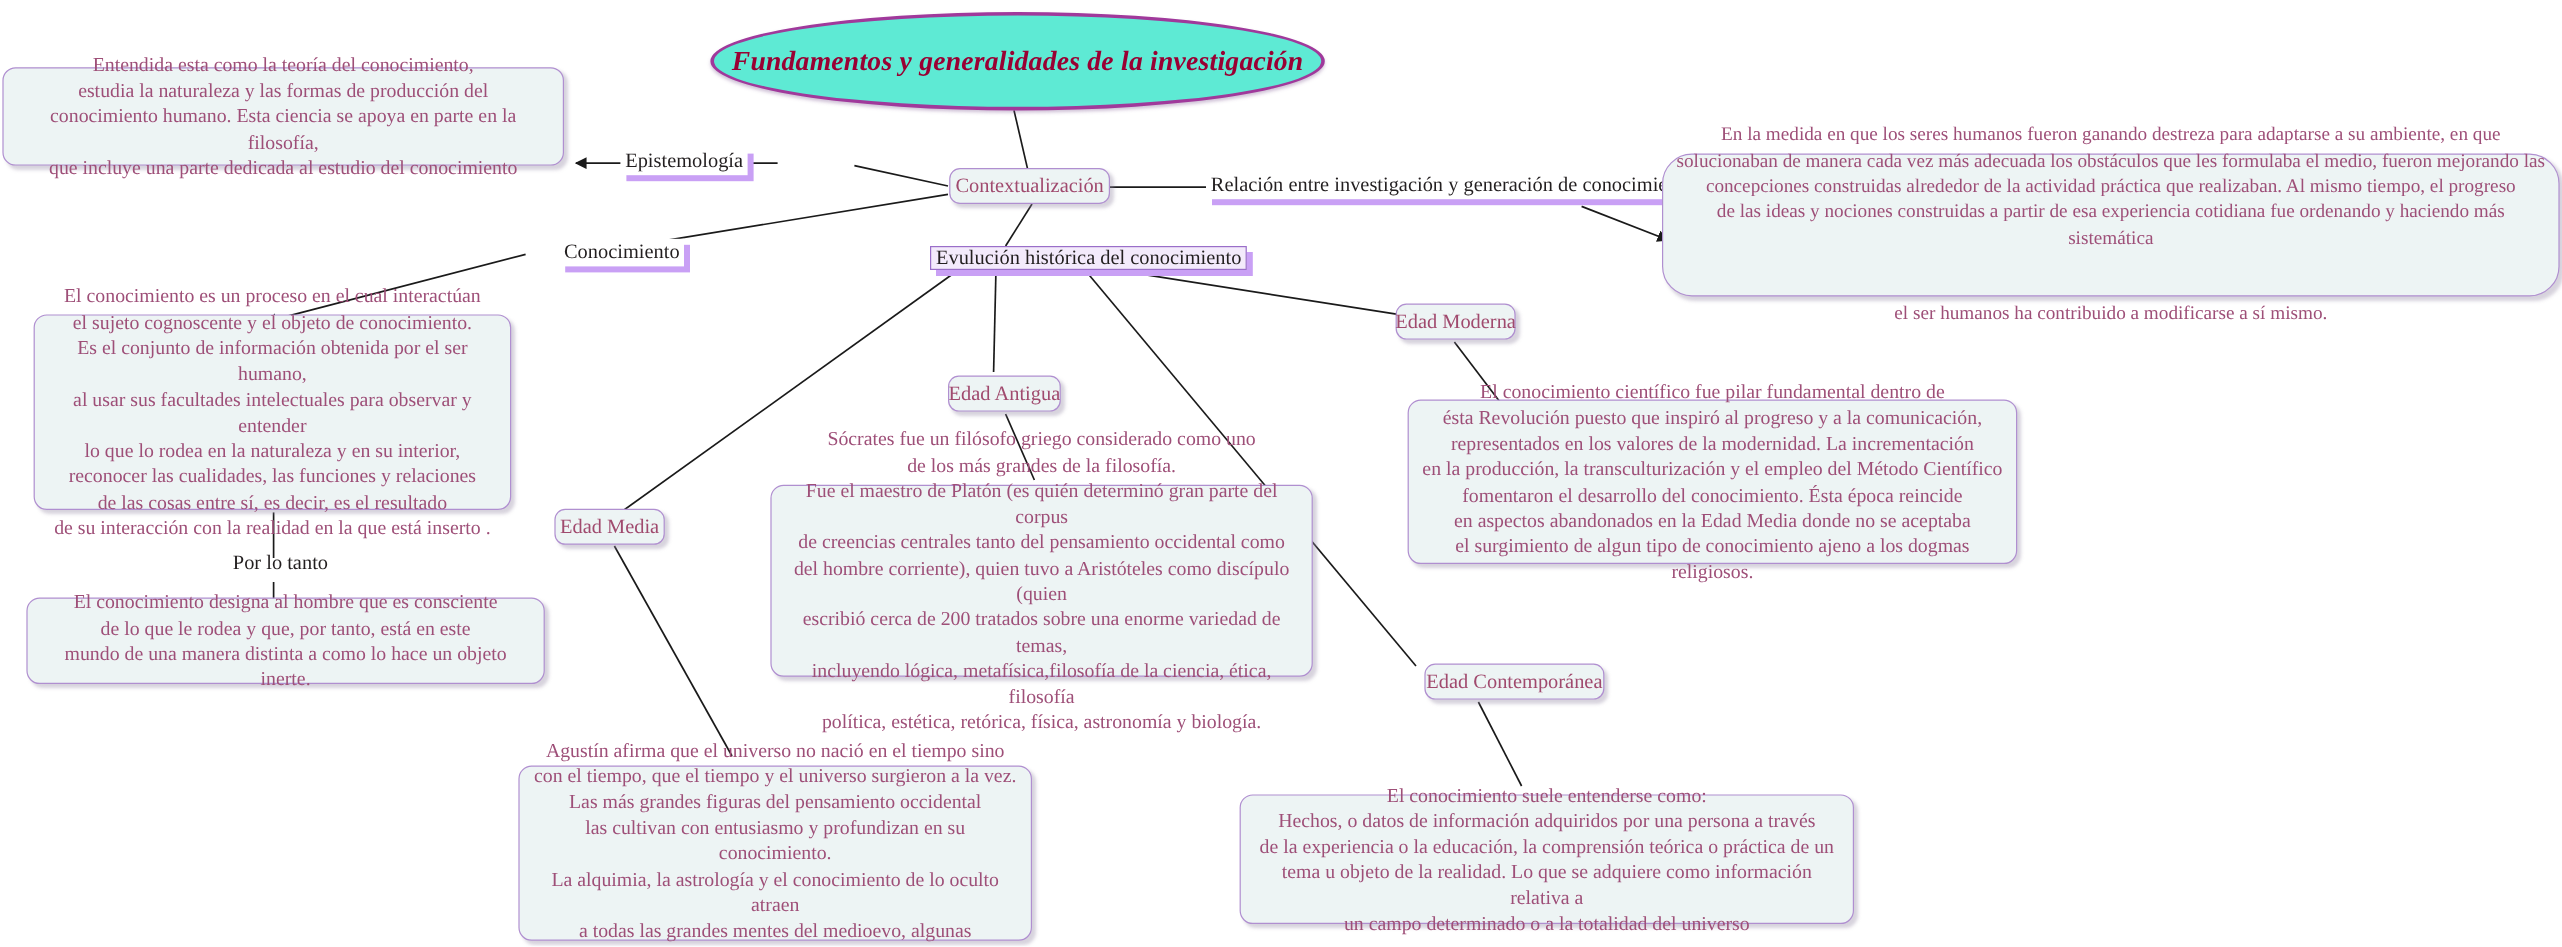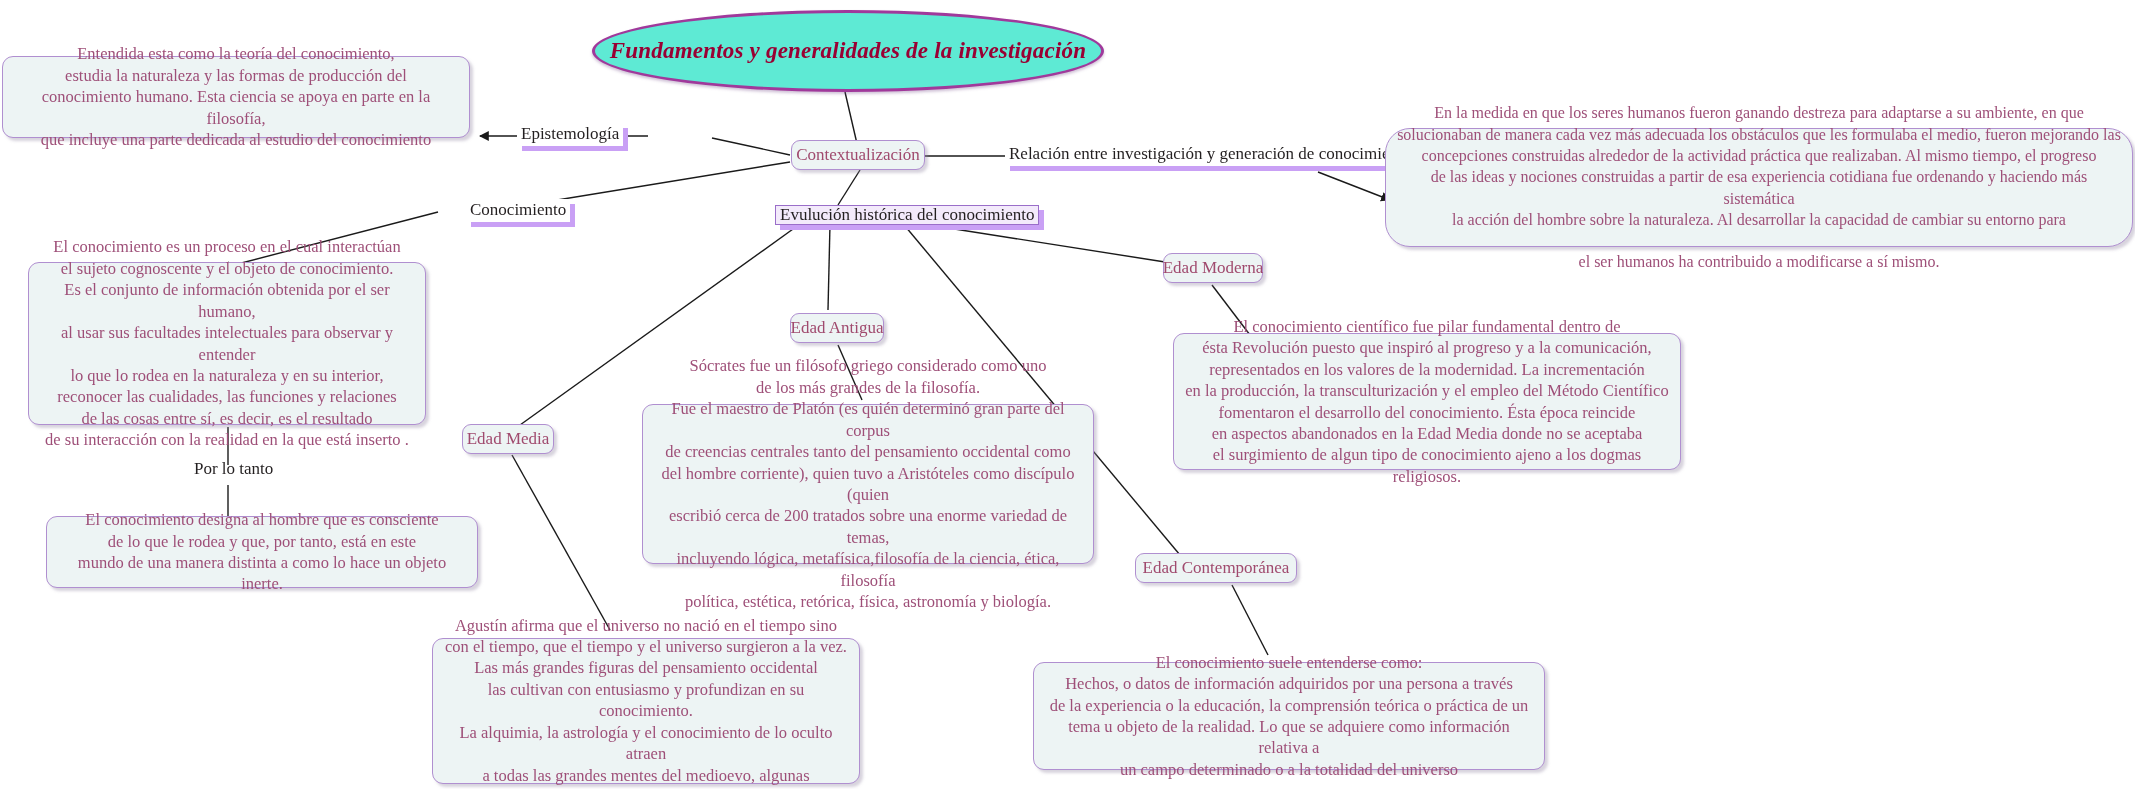--- a/index.html
+++ b/index.html
@@ -184,21 +184,21 @@
   <div class="linklabel" style="left:1005px; top:143px;">
     <span>Relación entre investigación y generación de conocimiento</span>
   </div>
 
   <div class="tbox big" style="left:1385px; top:128px; width:748px; height:119px;border-radius:25px;">
     <p>
       <span>En la medida en que los seres humanos fueron ganando destreza para  adaptarse a su ambiente, en que</span><br>
       <span>solucionaban de manera cada vez más  adecuada los obstáculos que les formulaba el medio, fueron mejorando las</span><br>
       <span>concepciones construidas alrededor de la actividad práctica que realizaban. Al mismo tiempo, el progreso</span><br>
       <span>de las ideas y nociones construidas a partir de esa experiencia cotidiana fue ordenando y haciendo más sistemática</span><br>
-      <span>la acción del hombre sobre la naturaleza. Al  desarrollar  la  capacidad  de  cambiar  su  entorno  para</span><br>
+      <br>
       <br>
       <span>el ser humanos ha contribuido a modificarse a sí mismo.</span>
     </p>
   </div>
 
   <div class="linklabel" style="left:466px; top:199px;">
     <span>Conocimiento</span>
   </div>
 
   <div class="linklabel boxed" style="left:775px; top:205px; height:20px; box-shadow:5px 5px 0 0 #c9a0f5;">
@@ -252,25 +252,25 @@
       <span>escribió cerca de 200 tratados sobre una enorme variedad de temas,</span><br>
       <span>incluyendo lógica, metafísica,filosofía de la ciencia, ética, filosofía</span><br>
       <span>política, estética, retórica, física, astronomía y biología.</span>
     </p>
   </div>
 
   <div class="linklabel plain" style="left:190px; top:458px;">
     <span>Por lo tanto</span>
   </div>
 
-  <div class="pill" style="left:1135px; top:553px; width:162px; height:30px;">
+  <div class="pill" style="left:1187px; top:553px; width:150px; height:30px;">
     <span>Edad Contemporánea</span>
   </div>
 
-  <div class="tbox" style="left:22px; top:516px; width:432px; height:72px;margin-left:24px;">
+  <div class="tbox" style="left:22px; top:498px; width:432px; height:72px;">
     <p>
       <span>El conocimiento designa al hombre que es consciente</span><br>
       <span>de lo que le rodea y que, por tanto, está en este</span><br>
       <span>mundo de una manera distinta a como lo hace un objeto inerte.</span>
     </p>
   </div>
 
   <div class="tbox" style="left:432px; top:638px; width:428px; height:146px;">
     <p>
       <span>Agustín afirma que el universo no nació en el tiempo sino</span><br>

